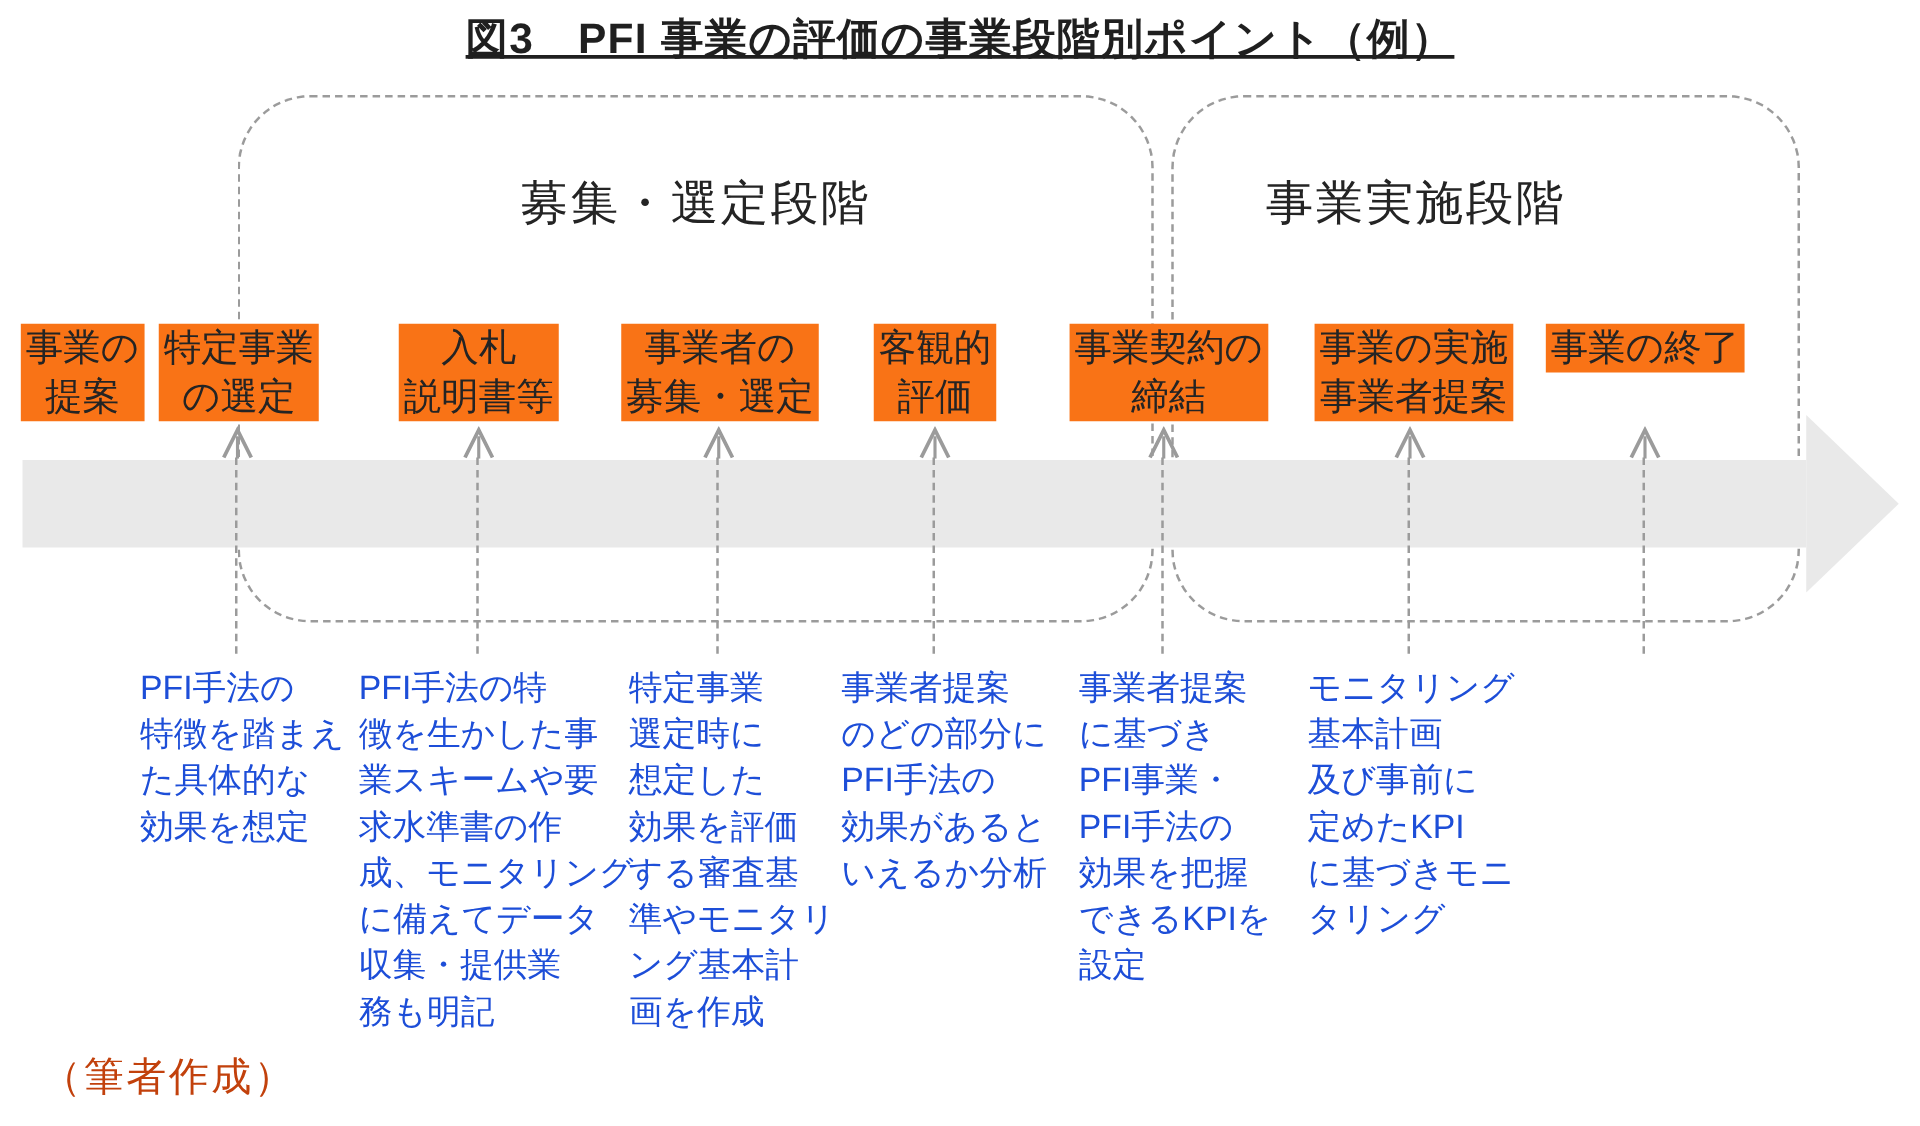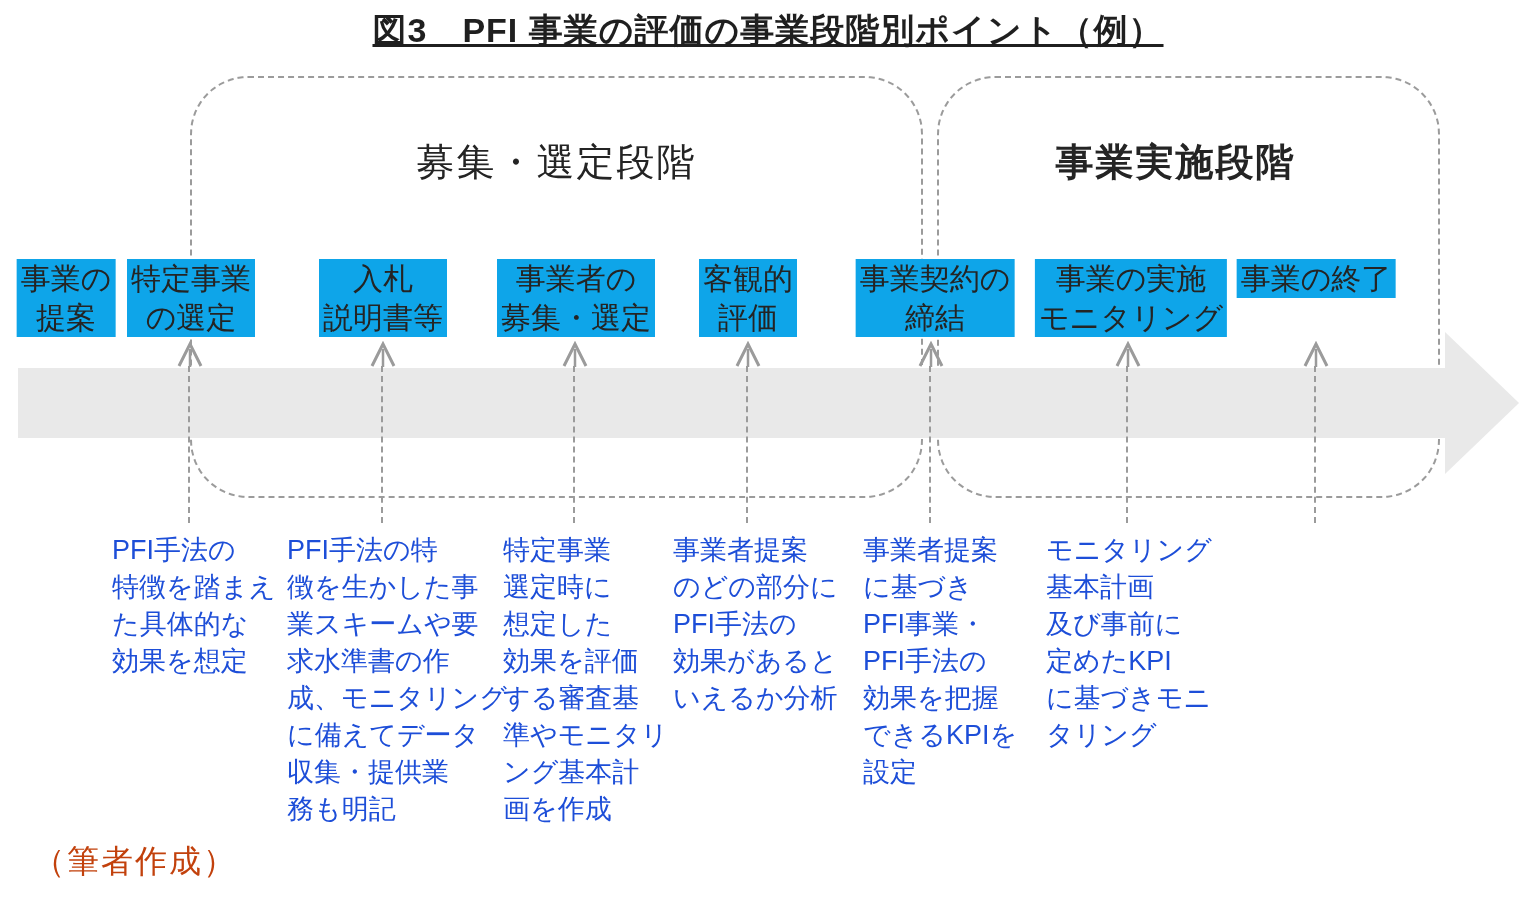--- a/index.html
+++ b/index.html
@@ -16,39 +16,39 @@
     border:2px dashed #9b9b9b;border-radius:58px;background:transparent;
   }
   .phase-box.left{left:190px;width:733px;}
   .phase-box.right{left:937px;width:503px;}
   .phase-label{
     position:absolute;top:112px;text-align:center;font-size:38px;color:#242424;
     letter-spacing:2px;
     margin-top:25px;
   }
   .phase-label.left{left:190px;width:733px;}
-  .phase-label.right{left:924px;width:503px;font-weight:bold;}
+  .phase-label.right{left:881px;width:503px;}
   .timeline-band{
     position:absolute;left:18px;top:368px;width:1427px;height:70px;background:#e9e9e9;
   }
   .timeline-head{
     position:absolute;left:1445px;top:332px;width:0;height:0;
     border-top:71px solid transparent;border-bottom:71px solid transparent;
     border-left:74px solid #e9e9e9;
   }
   .connector{position:absolute;top:341px;width:30px;height:184px;}
   .connector .vline{
     position:absolute;left:13px;top:25px;height:157px;width:0;
     border-left:2px dashed #9b9b9b;
   }
   .connector svg{position:absolute;left:0;top:0;}
   .ms-label{
     position:absolute;top:259px;transform:translateX(-50%);
     font-size:30px;line-height:39px;text-align:center;white-space:pre-line;
-    background:#0ea5e9;padding:0 4px;color:#242424;
+    background:#f97316;padding:0 4px;color:#242424;
   }
   .point{
     position:absolute;top:532px;font-size:27px;line-height:37px;
     white-space:pre-line;text-align:left;color:#1d4ed8;
   }
   .caption{
     position:absolute;left:33px;top:840px;font-size:32px;
     font-family:"Liberation Serif","DejaVu Serif",serif;color:#c2410c;letter-spacing:2px;
   }
 </style>
@@ -123,21 +123,21 @@
 の選定</div>
   <div class="ms-label" style="left:576px">事業者の
 募集・選定</div>
   <div class="ms-label" style="left:383px">入札
 説明書等</div>
   <div class="ms-label" style="left:748px">客観的
 評価</div>
   <div class="ms-label" style="left:935px">事業契約の
 締結</div>
   <div class="ms-label" style="left:1131px">事業の実施
-モニタリング</div>
+事業者提案</div>
   <div class="ms-label" style="left:1316px">事業の終了</div>
 
   <div class="point" style="left:112px">PFI手法の
 特徴を踏まえ
 た具体的な
 効果を想定</div>
   <div class="point" style="left:287px">PFI手法の特
 徴を生かした事
 業スキームや要
 求水準書の作

